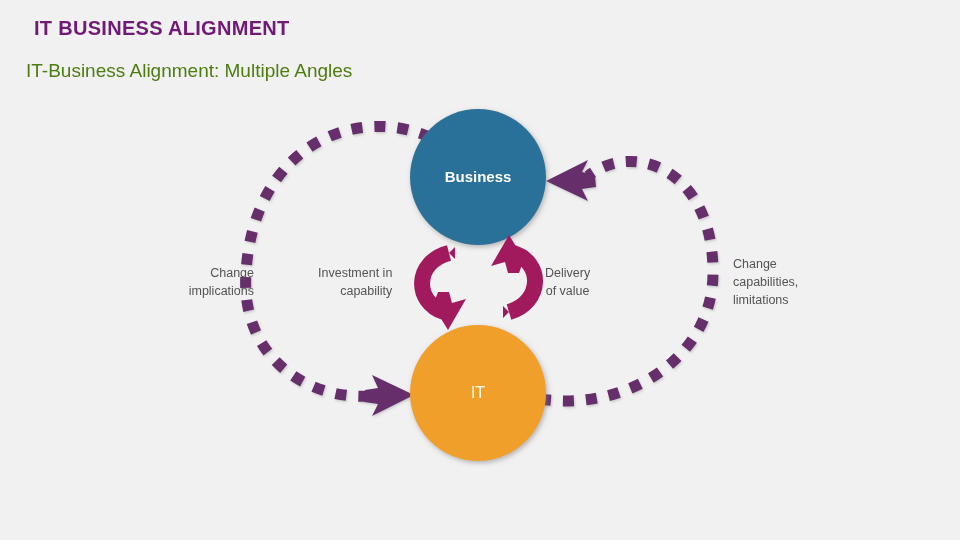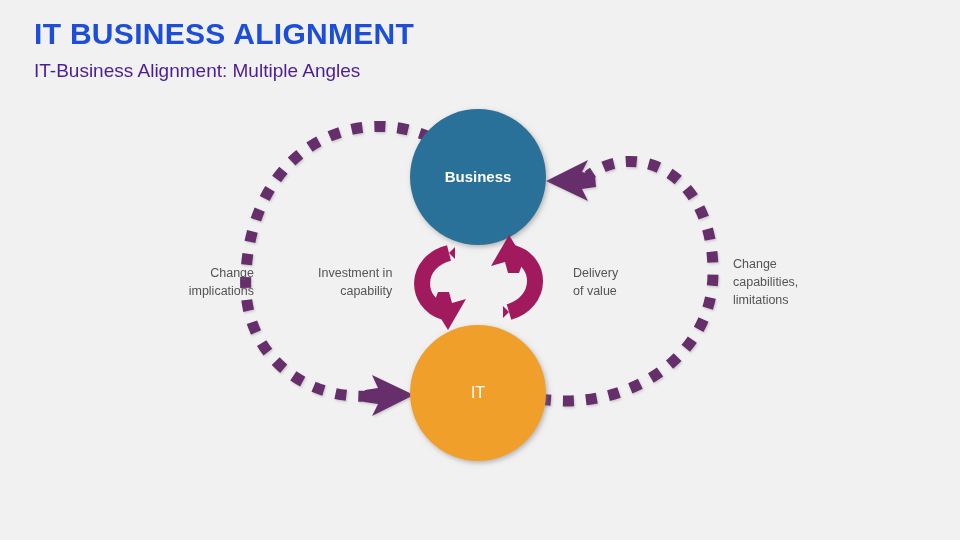--- a/index.html
+++ b/index.html
@@ -18,33 +18,33 @@
     position: absolute;
     inset: 0;
     width: 960px;
     height: 540px;
     background: #f1f1f1;
   }
   #title {
     position: absolute;
     left: 34px;
     top: 17px;
-    font-size: 30px;
+    font-size: 20px;
     font-weight: bold;
     letter-spacing: 0.3px;
-    color: #1d4ed8;
+    color: #701a75;
     white-space: nowrap;
   }
   #subtitle {
     position: absolute;
-    left: 34px;
+    left: 26px;
     top: 60px;
     font-size: 19px;
     font-weight: normal;
-    color: #4c1d95;
+    color: #4d7c0f;
     white-space: nowrap;
   }
   #diagram {
     position: absolute;
     left: 0;
     top: 0;
     width: 960px;
     height: 540px;
   }
   .node-label {
@@ -74,22 +74,21 @@
     text-align: right;
   }
   #label-investment {
     left: 318px;
     top: 264px;
     text-align: right;
   }
   #label-delivery {
     left: 545px;
     top: 264px;
-    text-align: left;
-    margin-left: 28px;
+    text-align: center;
   }
   #label-change-capabilities {
     left: 733px;
     top: 255px;
     text-align: left;
   }
 </style>
 </head>
 <body>
 

